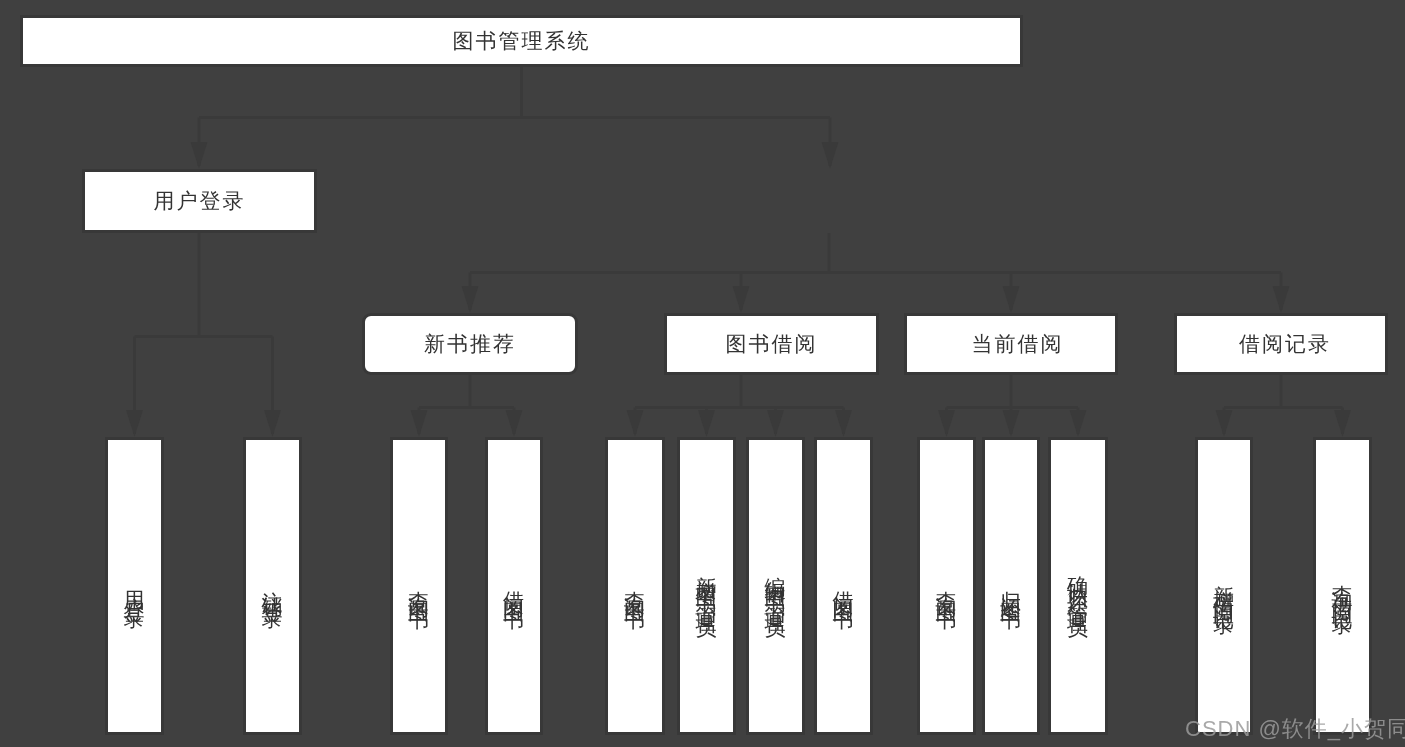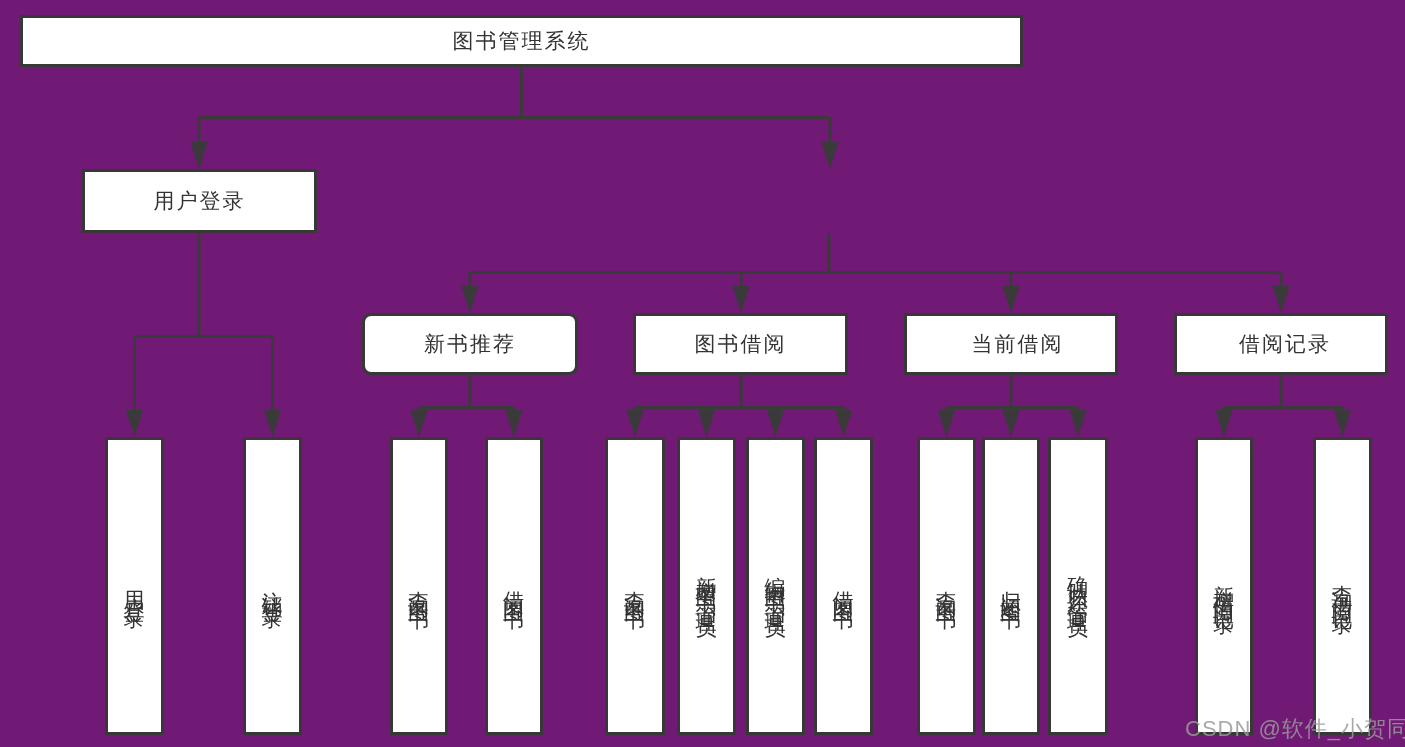--- a/index.html
+++ b/index.html
@@ -4,21 +4,21 @@
 <style>
   html, body {
     margin: 0;
     padding: 0;
     background: #ffffff;
   }
   .canvas {
     position: relative;
     width: 1405px;
     height: 747px;
-    background: #701a75;
+    background: #404040;
     font-family: "Liberation Sans", "DejaVu Sans", sans-serif;
     color: #333333;
     overflow: hidden;
   }
   svg.connectors {
     position: absolute;
     left: 0; top: 0;
     width: 1405px;
     height: 747px;
     z-index: 0;
@@ -117,21 +117,21 @@
     <span>图书管理系统</span>
   </div>
 
   <div class="hnode" style="left:82px; top:169px; width:235px; height:64px;">
     <span>用户登录</span>
   </div>
 
   <div class="hnode" style="left:362px; top:313px; width:216px; height:62px;border-radius:9px;">
     <span>新书推荐</span>
   </div>
-  <div class="hnode" style="left:633px; top:313px; width:215px; height:62px;">
+  <div class="hnode" style="left:664px; top:313px; width:215px; height:62px;">
     <span>图书借阅</span>
   </div>
   <div class="hnode" style="left:904px; top:313px; width:214px; height:62px;padding-left:13px;">
     <span>当前借阅</span>
   </div>
   <div class="hnode" style="left:1174px; top:313px; width:214px; height:62px;padding-left:8px;">
     <span>借阅记录</span>
   </div>
 
   <div class="vnode" style="left:105px; top:437px; width:59px; height:298px;">

